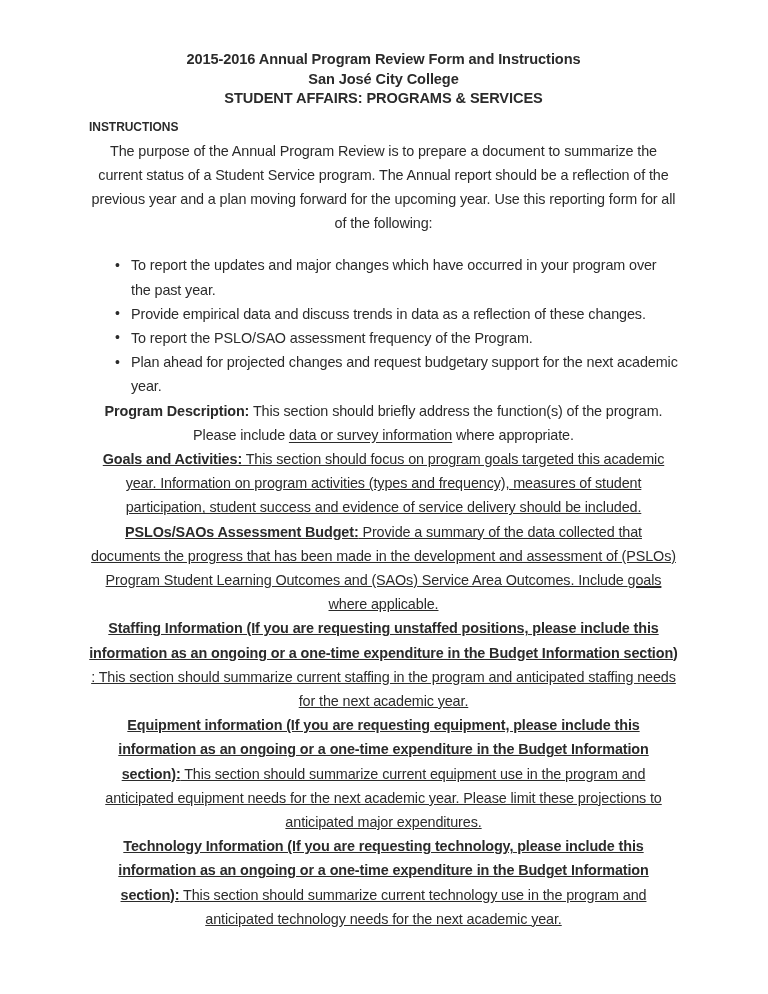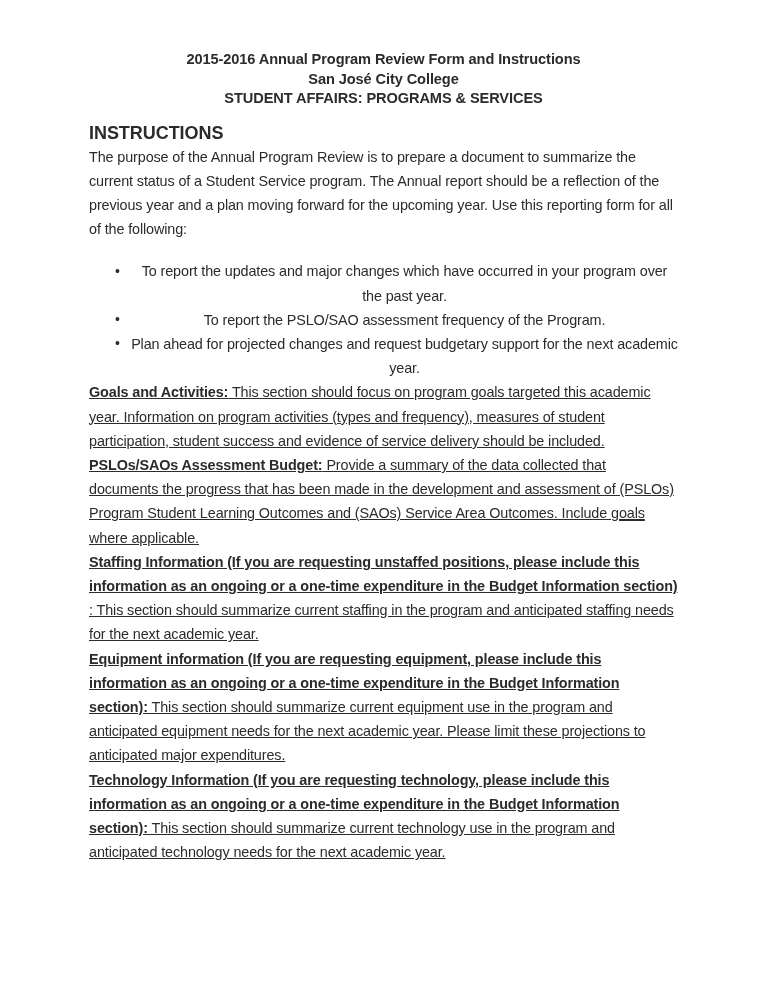--- a/index.html
+++ b/index.html
@@ -28,39 +28,38 @@
     font-size: 14.6px;
     line-height: 19.5px;
     letter-spacing: -0.1px;
   }
   .doc-title .tline {
     display: block;
     white-space: nowrap;
   }
   .section-label {
     font-weight: bold;
-    font-size: 18px;
+    font-size: 12px;
     line-height: 24px;
-    margin-top: 12px;
+    margin-top: 6px;
     letter-spacing: -0.05px;
   }
   p.body-text {
     font-size: 14.4px;
     line-height: 24.2px;
     margin: 0;
-    text-align: left;
+    text-align: center;
     letter-spacing: -0.12px;
   }
   .gap-intro { margin-top: 20px; }
   .gap-para  { margin-top: 10px; text-decoration: underline; }
   .bullet-list {
     margin: 18px 0 0 0;
     padding: 0;
     list-style: none;
-    text-align: center;
   }
   .bullet-list li {
     position: relative;
     font-size: 14.4px;
     line-height: 24.2px;
     padding-left: 42px;
     letter-spacing: -0.12px;
   }
   .bullet-list li::before {
     content: "\2022";
@@ -85,24 +84,28 @@
     <span class="tline">San José City College</span>
     <span class="tline">STUDENT AFFAIRS: PROGRAMS &amp; SERVICES</span>
   </div>
 
   <div class="section-label">INSTRUCTIONS</div>
 
   <p class="body-text gap-intro">The purpose of the Annual Program Review is to prepare a document to summarize the current status of a Student Service program.  The Annual report should be a reflection of the previous year and a plan moving forward for the upcoming year.  Use this reporting form for all of the following:</p>
 
   <ul class="bullet-list">
     <li>To report the updates and major changes which have occurred in your program over the past year.</li>
+    <li>Provide empirical data and discuss trends in data as a reflection of these changes.</li>
     <li>To report the PSLO/SAO assessment frequency of the Program.</li>
     <li>Plan ahead for projected changes and request budgetary support for the next academic year.</li>
   </ul>
 
+  <p class="body-text bullets-after">
+    <b>Program Description:</b><span> This section should briefly address the function(s) of the program.  Please include </span><u>data or survey information</u><span> where appropriate.</span>
+  </p>
 
   <p class="body-text gap-para">
     <b>Goals and Activities:</b><span> This section should focus on program goals targeted this academic year. Information on program activities (types and frequency), measures of student participation, student success and evidence of service delivery should be included.</span>
   </p>
 
   <p class="body-text gap-para">
     <b>PSLOs/SAOs Assessment Budget:</b><span> Provide a summary of the data collected that documents the progress that has been made in the development and assessment of (PSLOs) Program Student Learning Outcomes and (SAOs) Service Area Outcomes. Include </span><u>goals</u><span> where applicable.</span>
   </p>
 
   <p class="body-text gap-para">

